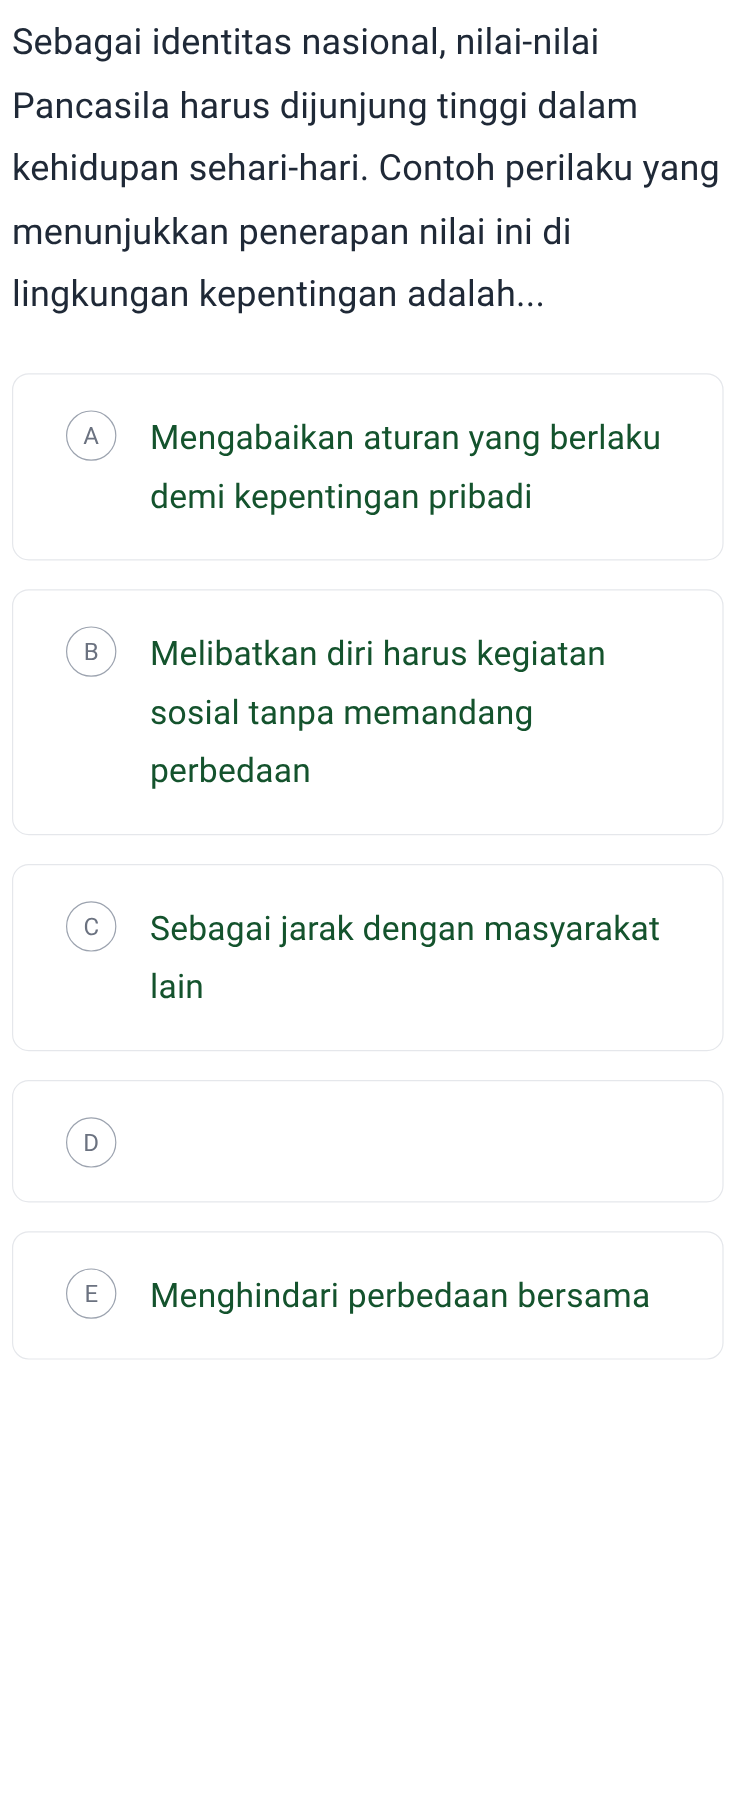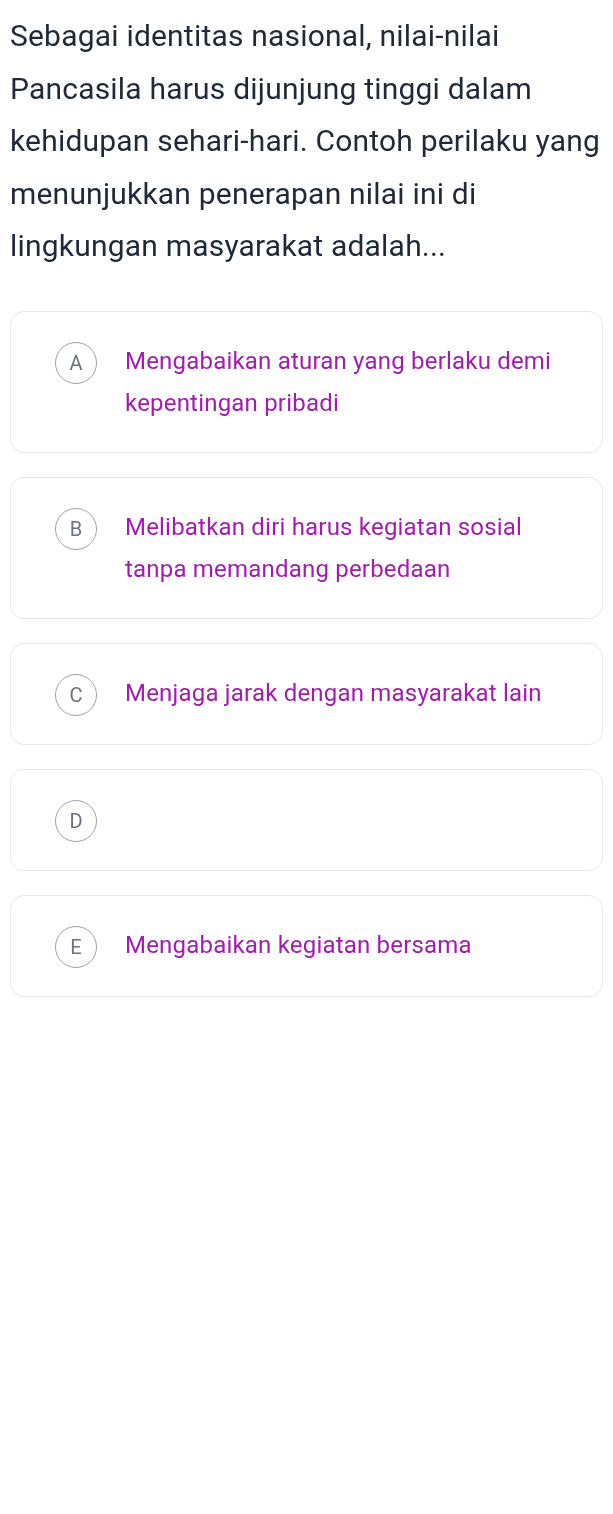--- a/index.html
+++ b/index.html
@@ -42,50 +42,50 @@
     border: 1.5px solid #9ca3af;
     border-radius: 50%;
     display: flex;
     align-items: center;
     justify-content: center;
     font-size: 20px;
     color: #6b7280;
     margin-top: 2px;
   }
   .option-text {
-    font-size: 24px;
+    font-size: 28px;
     line-height: 1.75;
-    color: #a21caf;
+    color: #14532d;
     letter-spacing: 0.2px;
   }
 </style>
 </head>
 <body>
 
-<div class="question">Sebagai identitas nasional, nilai-nilai Pancasila harus dijunjung tinggi dalam kehidupan sehari-hari. Contoh perilaku yang menunjukkan penerapan nilai ini di lingkungan masyarakat adalah...</div>
+<div class="question">Sebagai identitas nasional, nilai-nilai Pancasila harus dijunjung tinggi dalam kehidupan sehari-hari. Contoh perilaku yang menunjukkan penerapan nilai ini di lingkungan kepentingan adalah...</div>
 
 <div class="options">
 
   <div class="option">
     <div class="option-letter">A</div>
     <div class="option-text">Mengabaikan aturan yang berlaku demi kepentingan pribadi</div>
   </div>
 
   <div class="option">
     <div class="option-letter">B</div>
     <div class="option-text">Melibatkan diri harus kegiatan sosial tanpa memandang perbedaan</div>
   </div>
 
   <div class="option">
     <div class="option-letter">C</div>
-    <div class="option-text">Menjaga jarak dengan masyarakat lain</div>
+    <div class="option-text">Sebagai jarak dengan masyarakat lain</div>
   </div>
 
   <div class="option">
     <div class="option-letter">D</div>
   </div>
 
   <div class="option">
     <div class="option-letter">E</div>
-    <div class="option-text">Mengabaikan kegiatan bersama</div>
+    <div class="option-text">Menghindari perbedaan bersama</div>
   </div>
 
 </div>
 
 </body></html>

